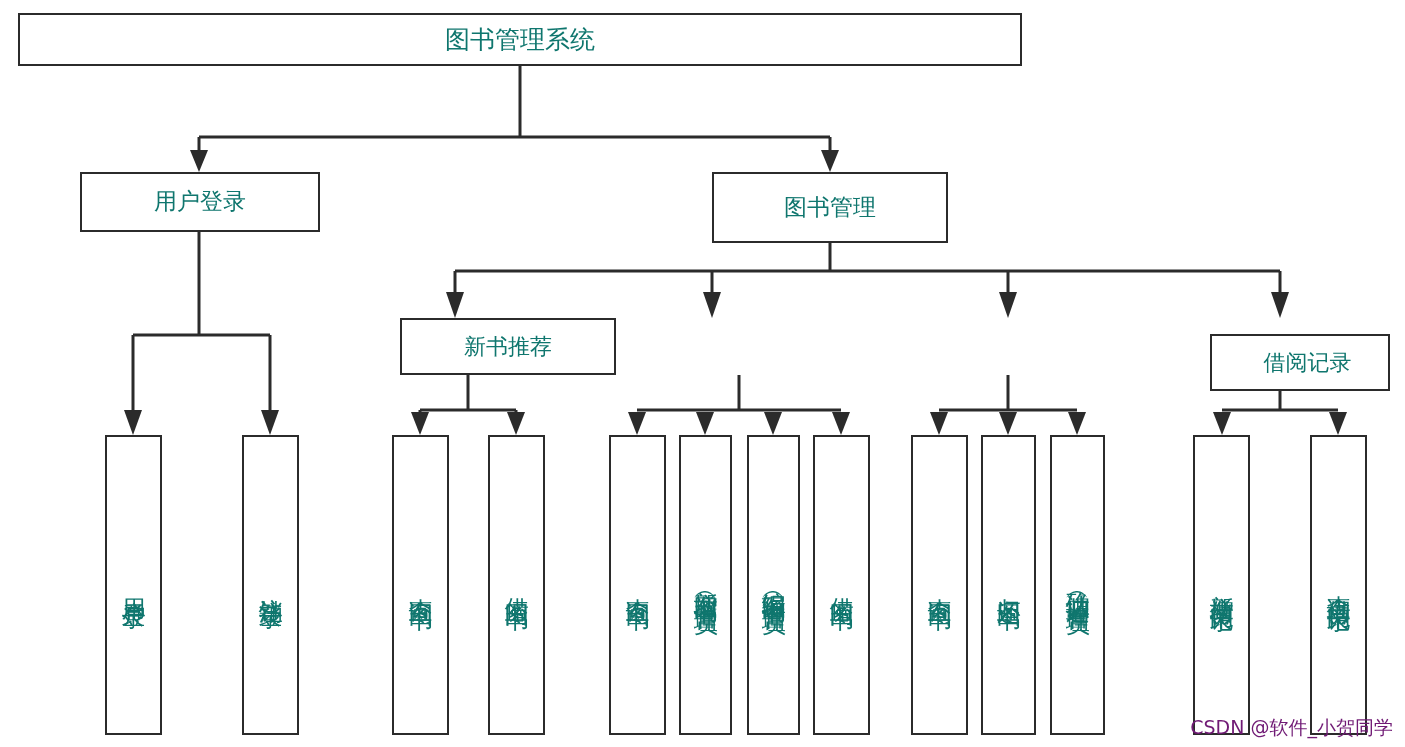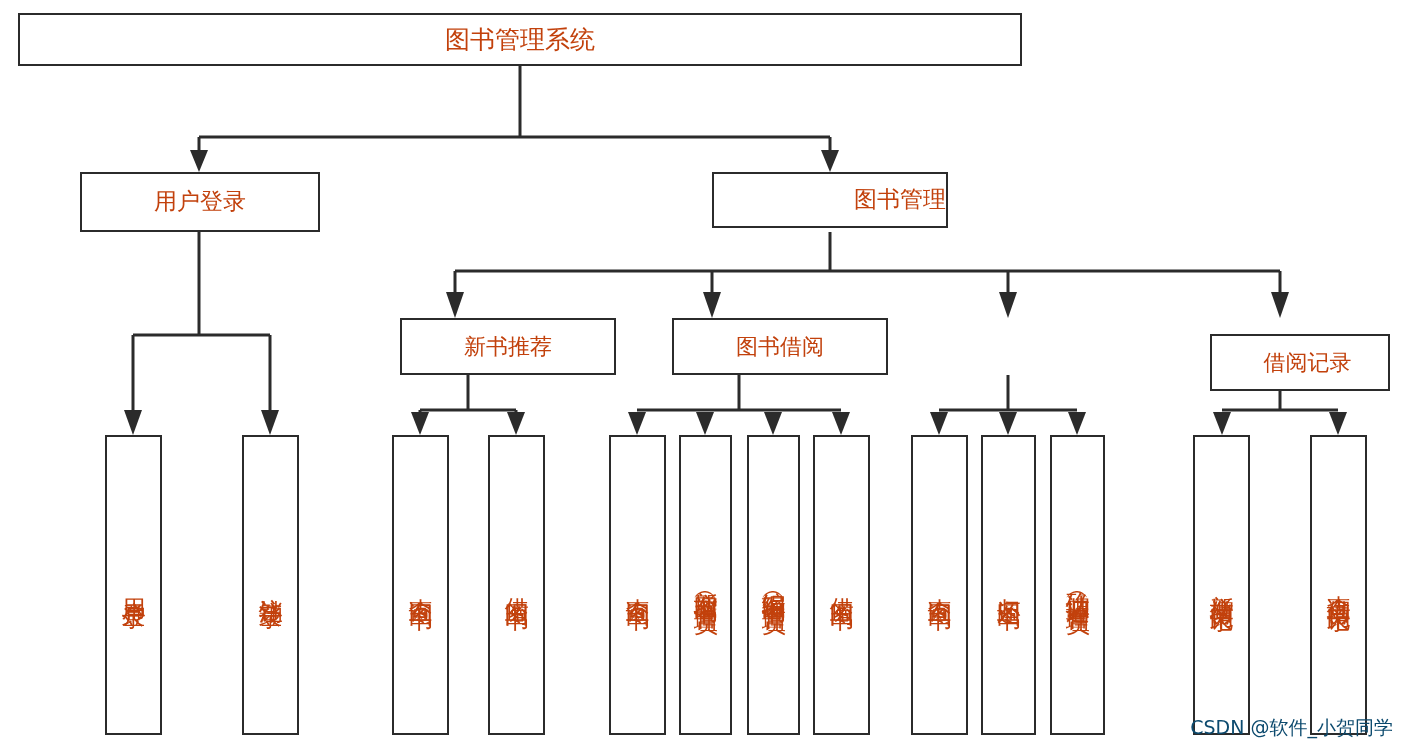--- a/index.html
+++ b/index.html
@@ -20,21 +20,21 @@
   }
   
   .node {
     position: absolute;
     box-sizing: border-box;
     background: #ffffff;
     border: 2px solid #2b2b2b;
     display: flex;
     align-items: center;
     justify-content: center;
-    color: #c2410c;
+    color: #0f766e;
     line-height: 1.18;
     text-align: center;
   }
   .node.root {
     font-size: 25px;
   }
   .node.level2 {
     font-size: 23px;
   }
   .node.level3 {
@@ -69,21 +69,21 @@
   #wires polygon.arrow {
     fill: #2b2b2b;
     stroke: none;
   }
   
   .watermark {
     position: absolute;
     right: 12px;
     bottom: 6px;
     font-size: 19px;
-    color: #0c4a6e;
+    color: #701a75;
     white-space: nowrap;
     font-family: "DejaVu Sans", "Liberation Sans", sans-serif;
   }
 </style>
 </head>
 <body>
 
 <div id="canvas">
 
   <svg id="wires" viewBox="0 0 1405 747" xmlns="http://www.w3.org/2000/svg">
@@ -139,30 +139,27 @@
     <polygon class="arrow" points="1338,435 1329,412 1347,412"></polygon>
   </svg>
 
   <div class="node root" style="left:18px; top:13px; width:1004px; height:53px;">
     <span class="label">图书管理系统</span>
   </div>
 
   <div class="node level2" style="left:80px; top:172px; width:240px; height:60px;">
     <span class="label">用户登录</span>
   </div>
-  <div class="node level2" style="left:712px; top:172px; width:236px; height:56px;justify-content:flex-end;">
+  <div class="node level2" style="left:712px; top:172px; width:236px; height:71px;">
     <span class="label">图书管理</span>
   </div>
 
   <div class="node level3" style="left:360px; top:318px; width:216px; height:57px;">
     <span class="label">新书推荐</span>
   </div>
-  <div class="node level3" style="left:632px; top:318px; width:216px; height:57px;">
-    <span class="label">图书借阅</span>
-  </div>
   <div class="node level3" style="left:1170px; top:334px; width:180px; height:57px;padding-left:15px;">
     <span class="label">借阅记录</span>
   </div>
 
   <div class="node leaf" style="left:105px; top:435px; width:57px; height:300px;">
     <span class="label">用户登录</span>
   </div>
   <div class="node leaf" style="left:242px; top:435px; width:57px; height:300px;">
     <span class="label">注销登录</span>
   </div>

